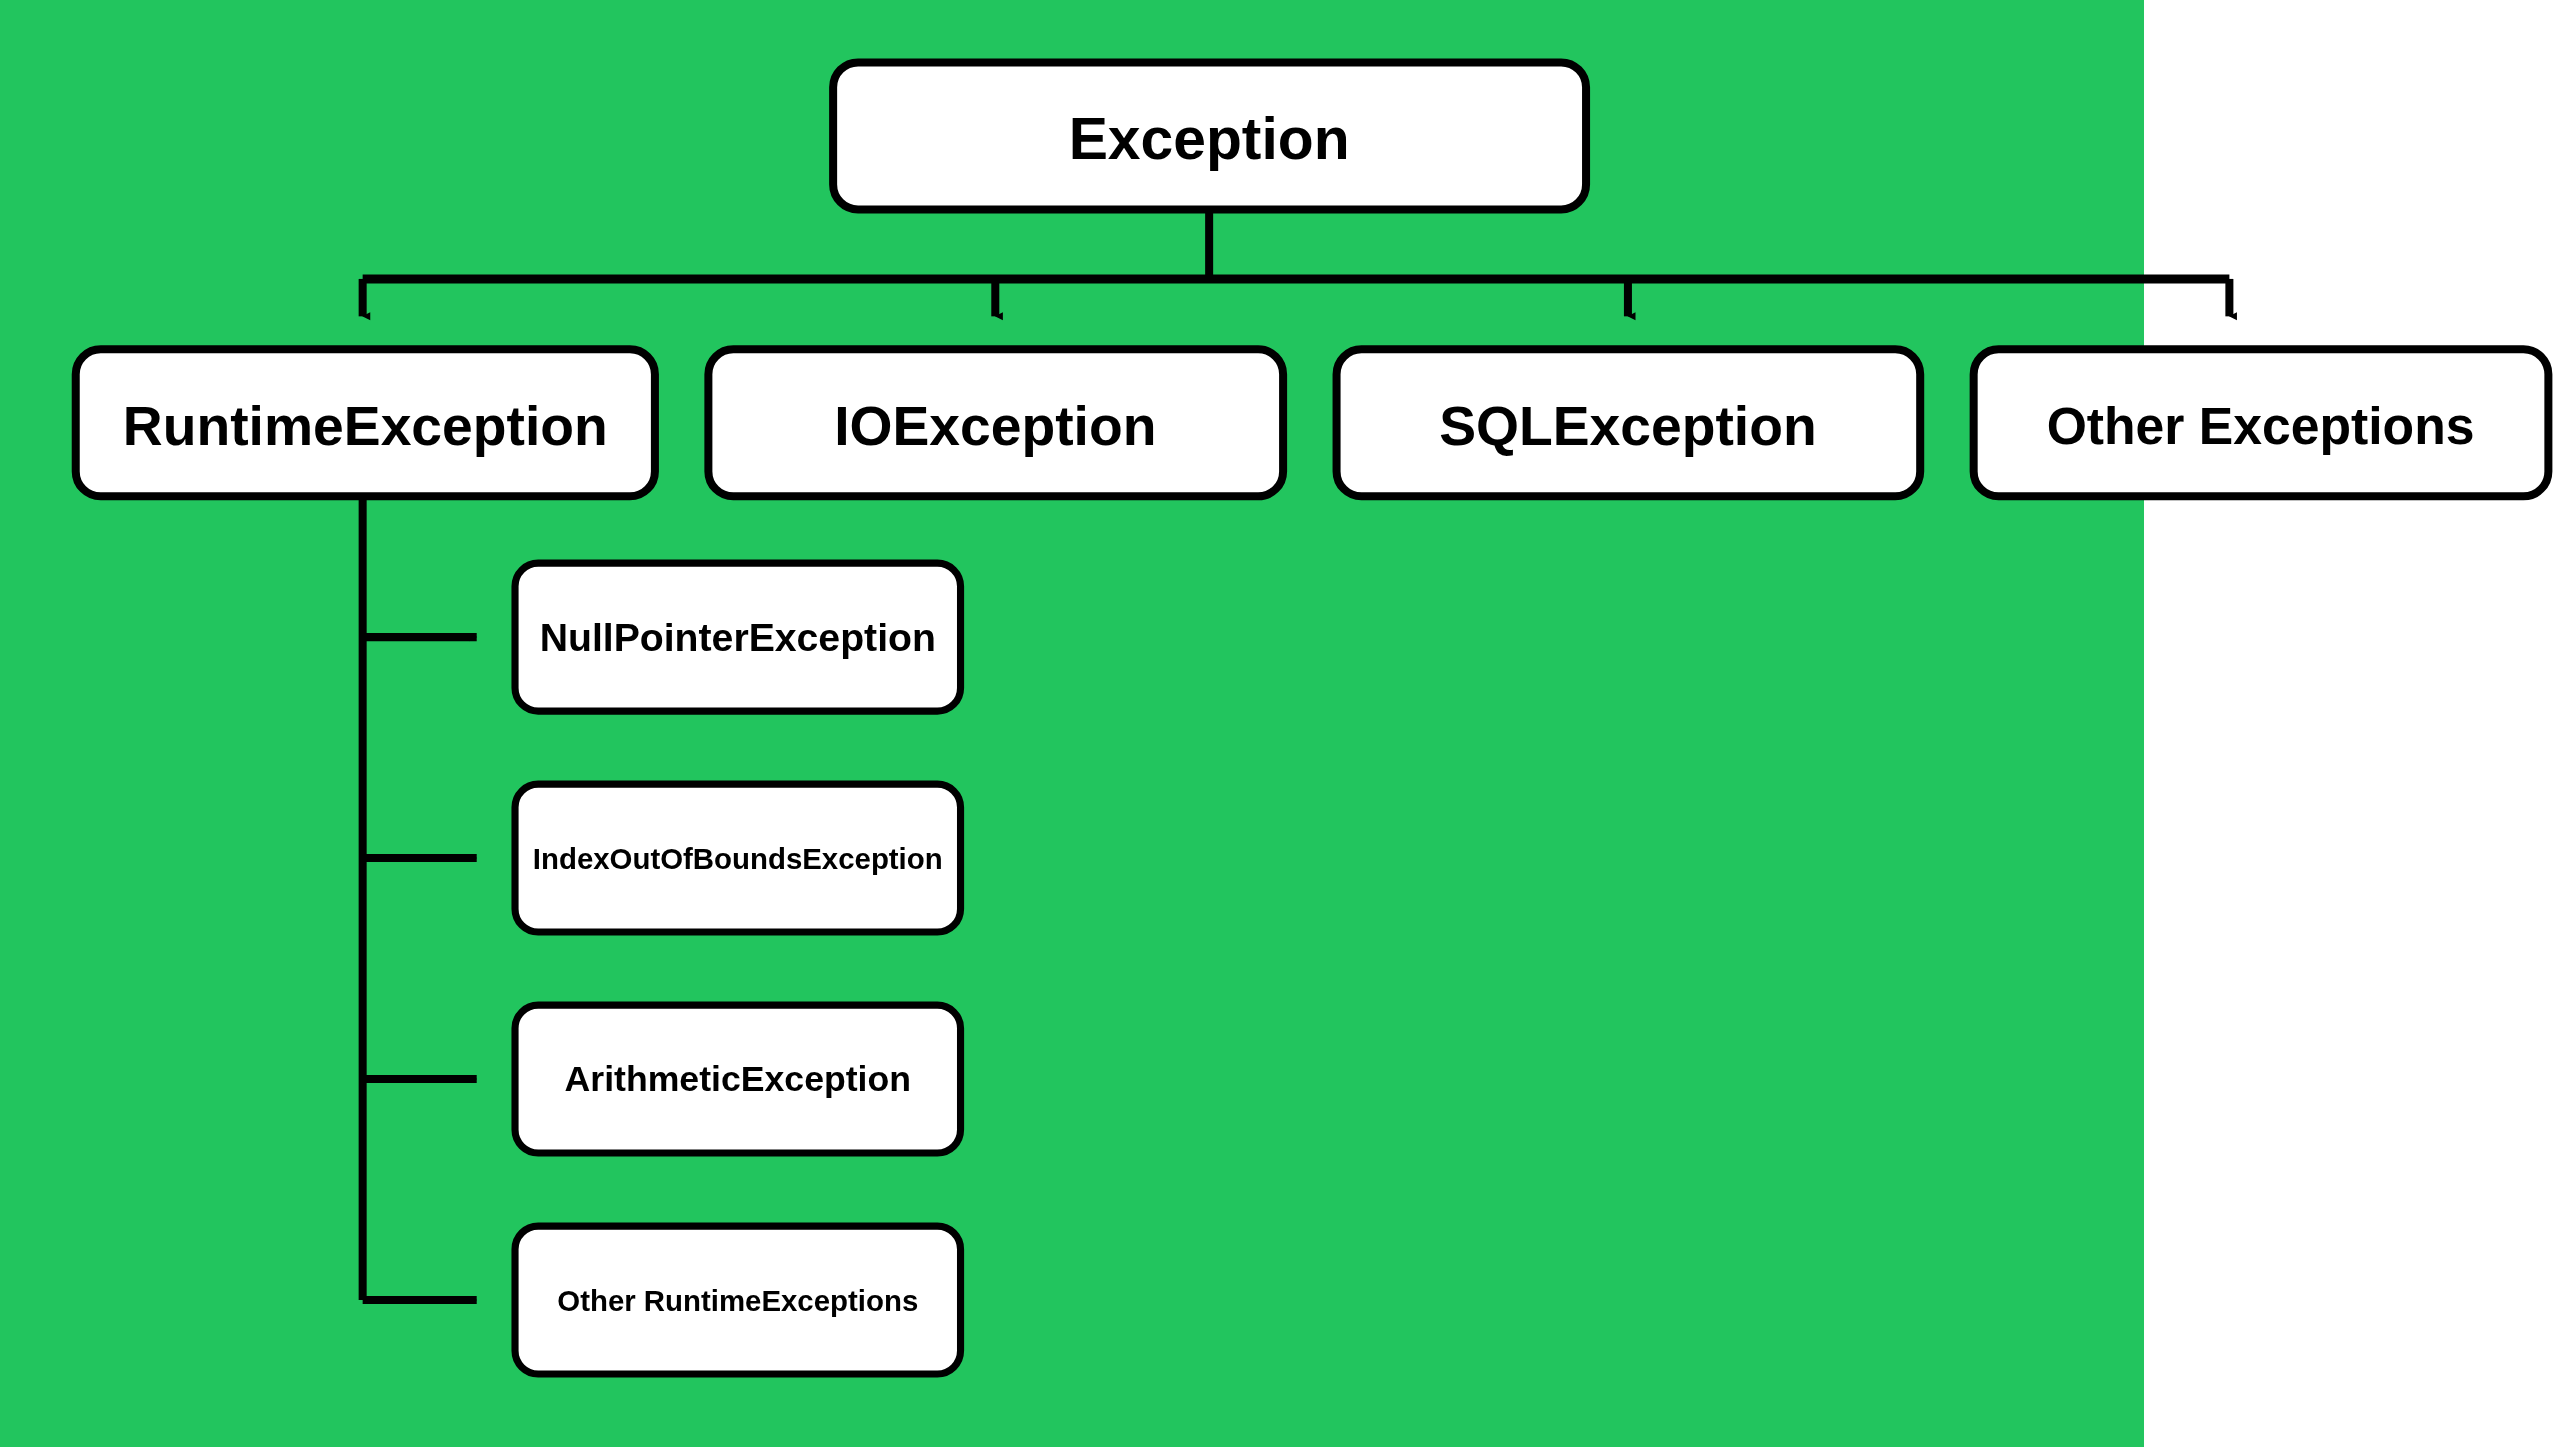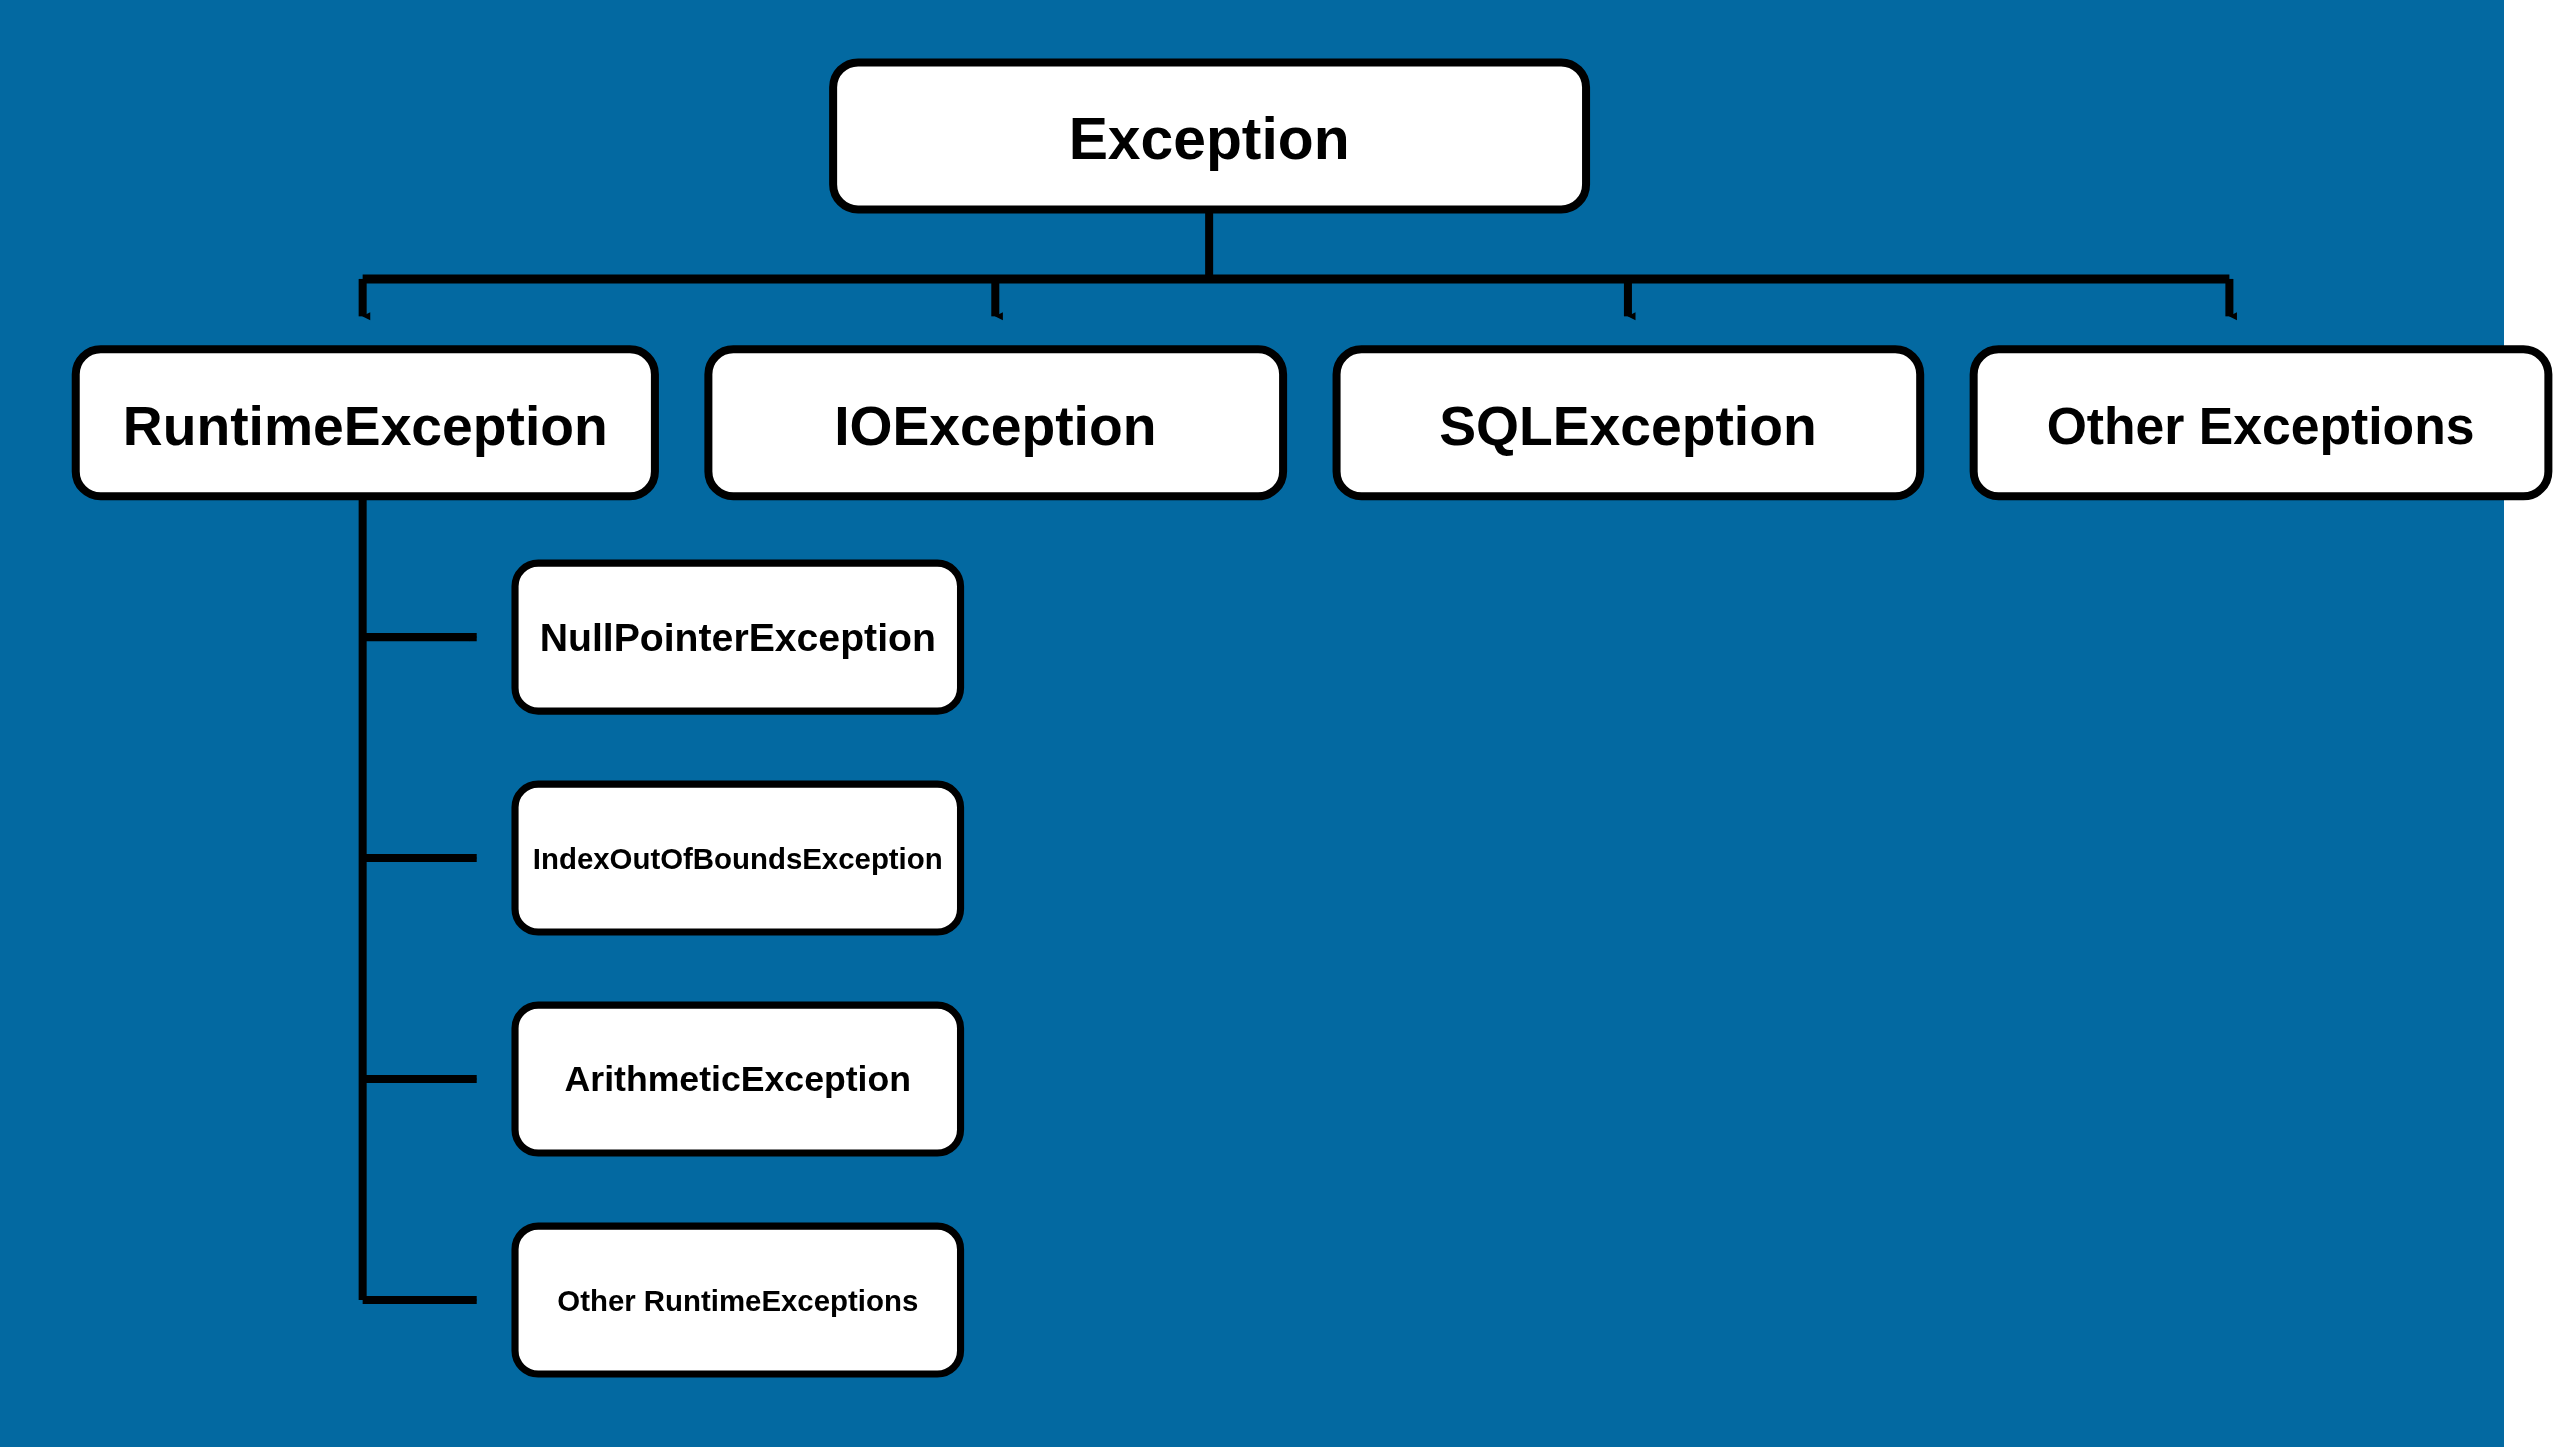--- a/index.html
+++ b/index.html
@@ -8,23 +8,23 @@
     background: #ffffff;
   }
   body {
     width: 2576px;
     height: 1448px;
     font-family: "Liberation Sans", sans-serif;
     overflow: hidden;
   }
   #diagram-root {
     position: relative;
-    width: 2504px;
+    width: 2144px;
     height: 1448px;
-    background: #0369a1;
+    background: #22c55e;
   }
   svg.canvas {
     position: absolute;
     top: 0;
     left: 0;
     width: 2576px;
     height: 1448px;
     display: block;
   }
   .node-box {

